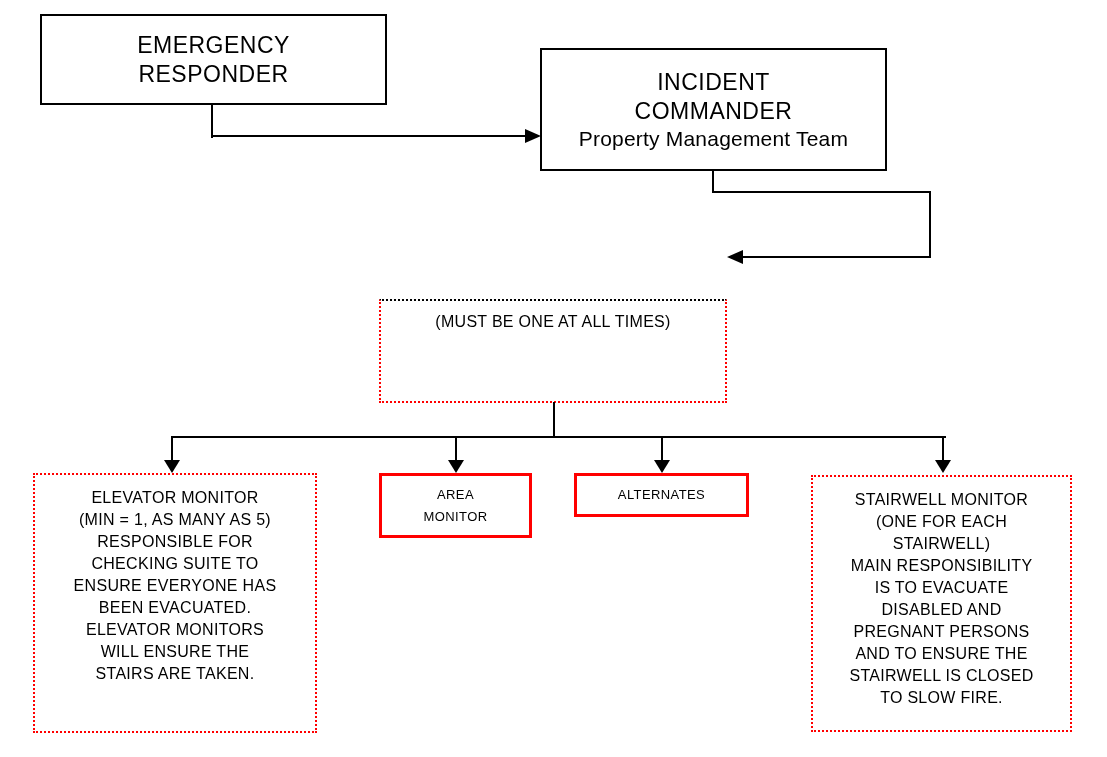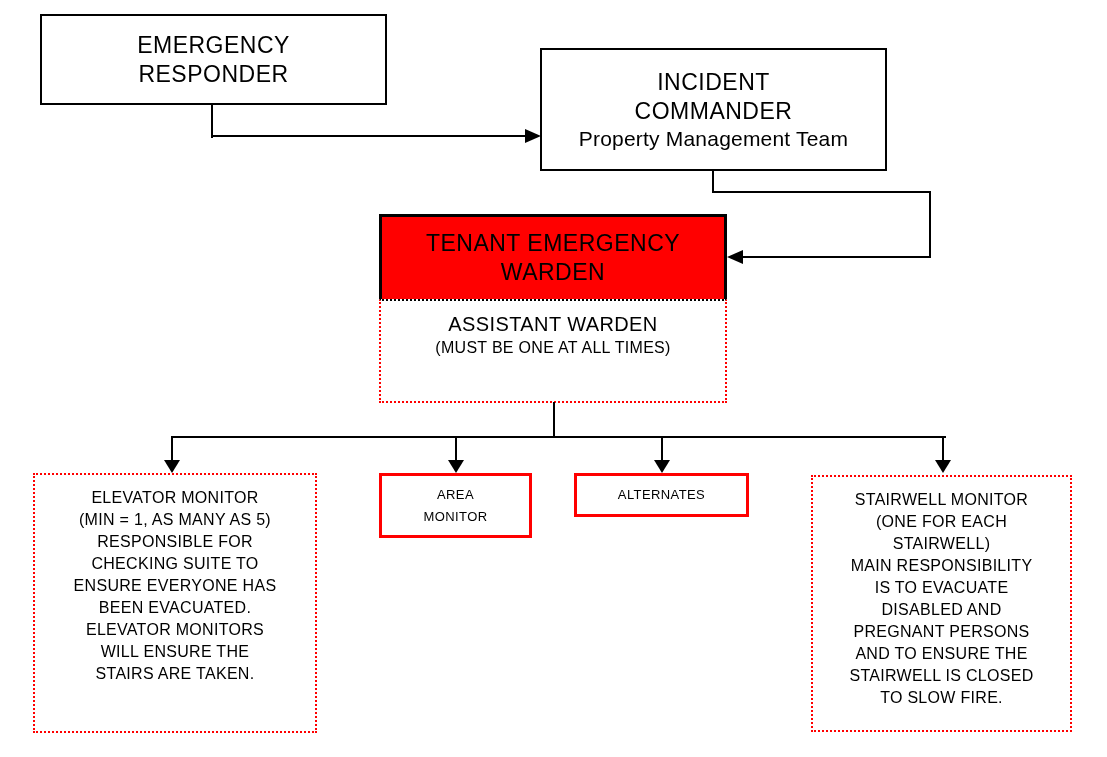--- a/index.html
+++ b/index.html
@@ -95,27 +95,22 @@
     <div class="t-big multiline">EMERGENCY
 RESPONDER</div>
   </div>
 
   <div class="box solid-black" id="ic-box">
     <div class="t-big multiline">INCIDENT
 COMMANDER</div>
     <div class="t-sub">Property Management Team</div>
   </div>
 
-  <div class="box red-fill" id="tw-box">
-    <div class="t-big multiline">TENANT EMERGENCY
-WARDEN</div>
-  </div>
 
   <div class="box dotted-red top-align" id="aw-box">
-    <div class="t-mid">ASSISTANT WARDEN</div>
     <div class="t-note">(MUST BE ONE AT ALL TIMES)</div>
   </div>
 
   <div class="box dotted-red top-align" id="elevator-box">
     <div class="t-body multiline">ELEVATOR MONITOR
 (MIN = 1, AS MANY AS 5)
 RESPONSIBLE FOR
 CHECKING SUITE TO
 ENSURE EVERYONE HAS
 BEEN EVACUATED.

